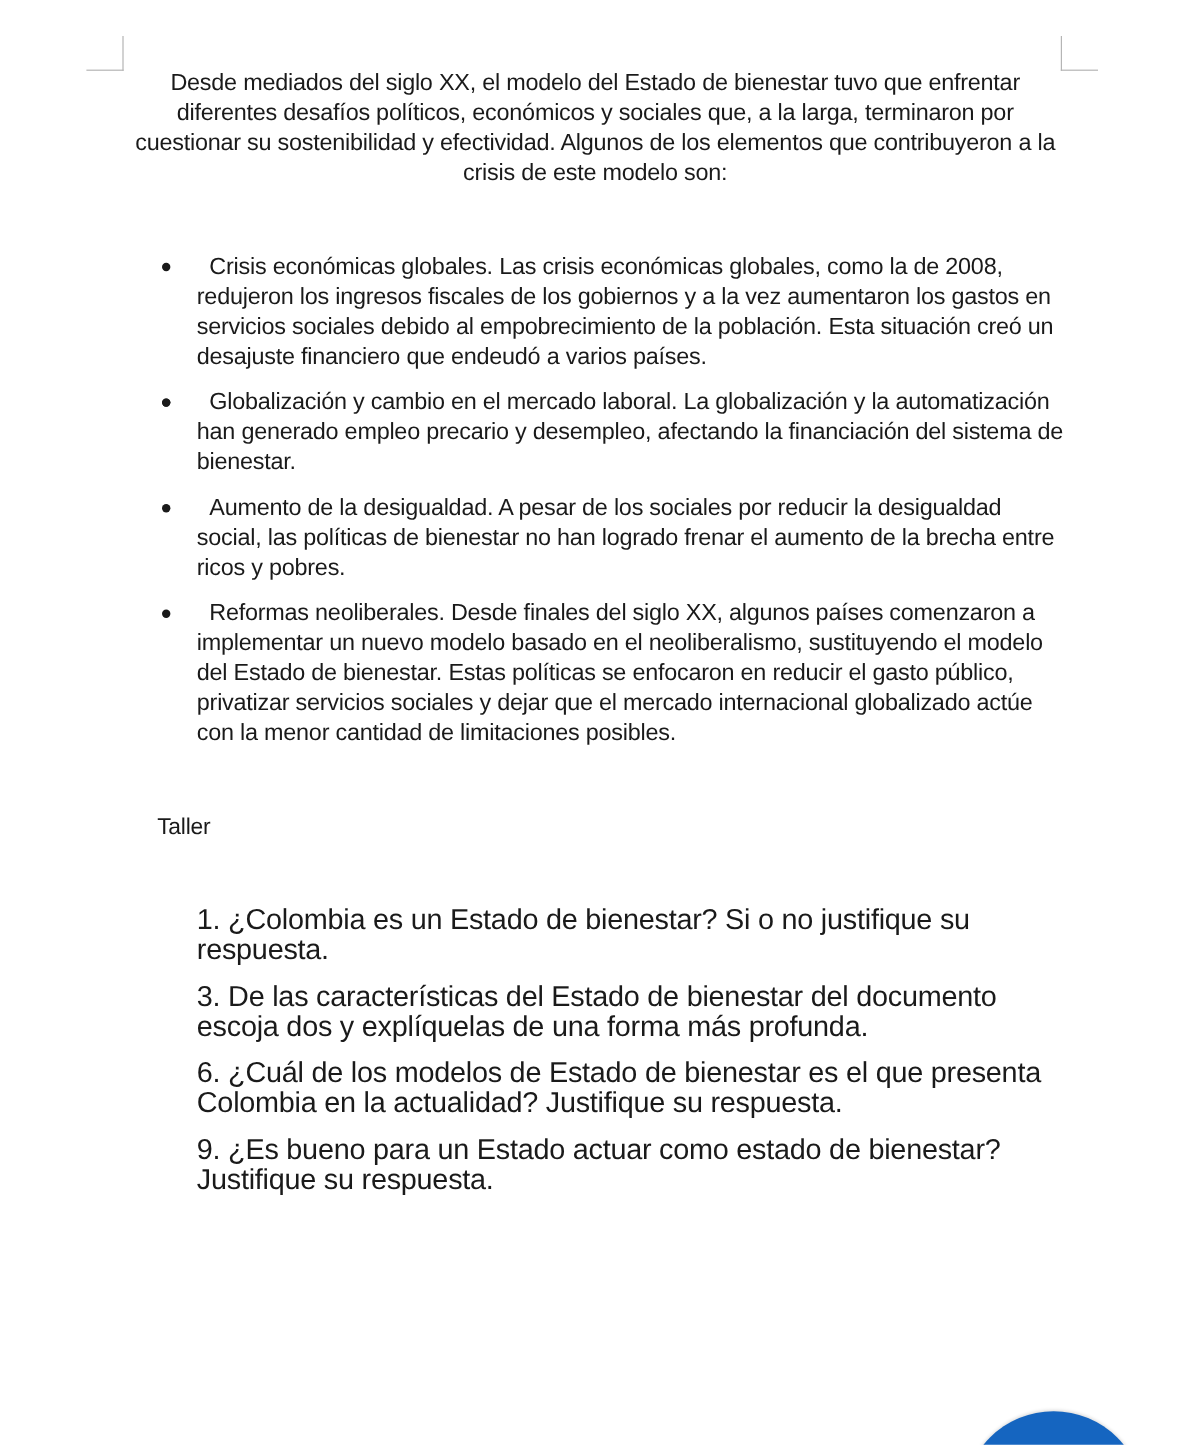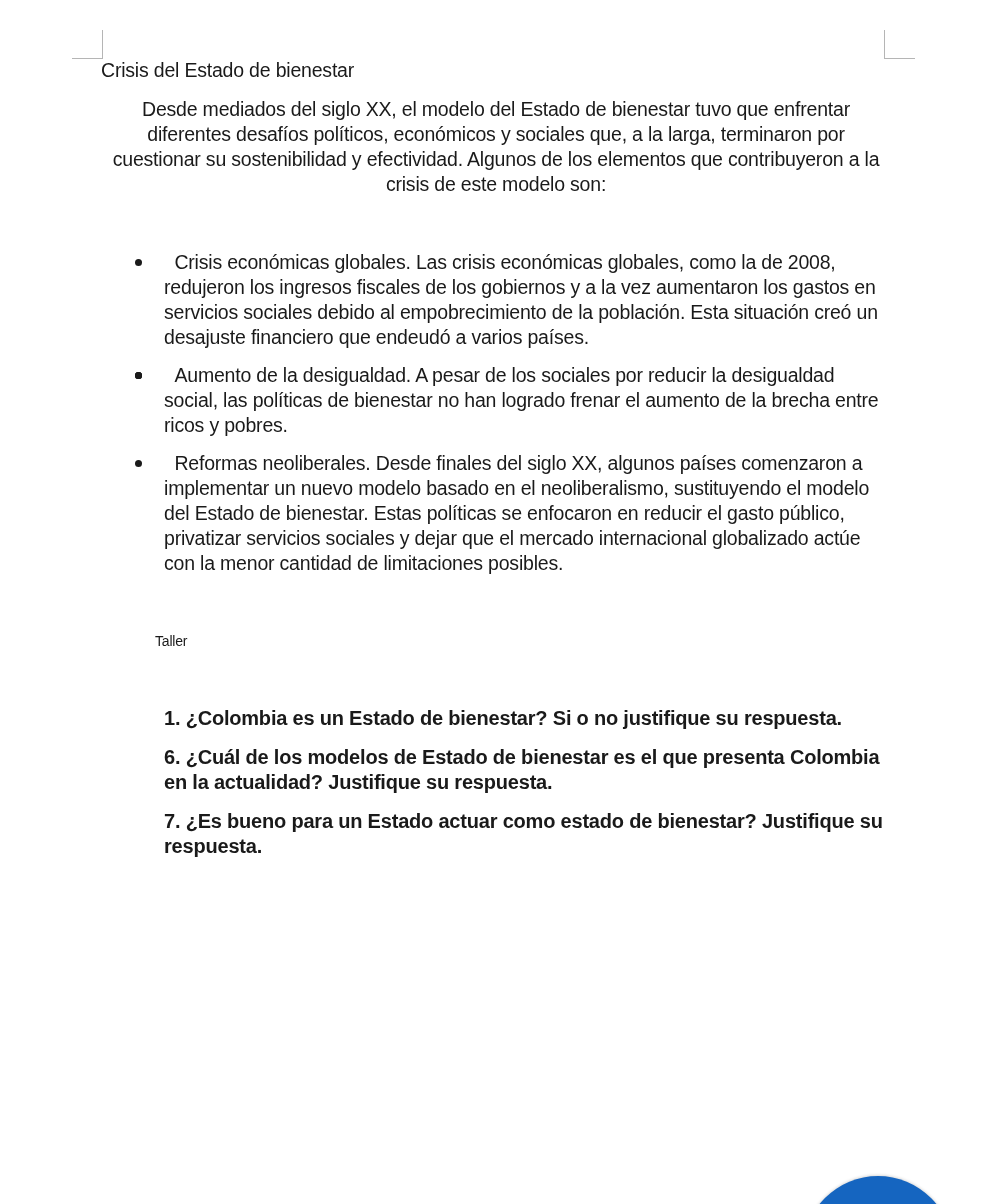--- a/index.html
+++ b/index.html
@@ -70,81 +70,81 @@
     top: 9px;
     width: 7px;
     height: 7px;
     border-radius: 50%;
     background: #1a1a1a;
   }
   .bullet-text::before {
     content: "\00a0\00a0";
   }
   .taller {
-    margin: 53px 0 0 54px;
-    font-size: 14px;
+    margin: 53px 0 0 30px;
+    font-size: 19px;
     line-height: 25px;
     letter-spacing: -0.2px;
   }
   .questions {
     list-style: none;
     margin: 52px 0 0 63px;
     padding: 0;
   }
   .question {
-    font-size: 20px;
+    font-size: 24px;
     line-height: 25px;
     letter-spacing: -0.2px;
     margin-bottom: 14px;
-    font-weight: bold;
   }
   .fab {
     position: absolute;
     left: 803px;
     top: 1176px;
     width: 150px;
     height: 150px;
     border-radius: 50%;
     background: #1565c0;
     box-shadow: 0 -1px 3px rgba(0,0,0,0.15);
   }
 </style>
 </head>
 <body>
 
 <div class="corner corner-tl"></div>
 <div class="corner corner-tr"></div>
 
 <div class="page">
-  <h1 class="title" style="font-weight:normal;">Crisis del Estado de bienestar</h1>
   <p class="intro">Desde mediados del siglo XX, el modelo del Estado de bienestar tuvo que enfrentar diferentes desafíos políticos, económicos y sociales que, a la larga, terminaron por cuestionar su sostenibilidad y efectividad. Algunos de los elementos que contribuyeron a la crisis de este modelo son:</p>
 
   <ul class="bullets">
     <li class="bullet-item">
       <span class="bullet-dot"></span>
       <span class="bullet-text">Crisis económicas globales. Las crisis económicas globales, como la de 2008, redujeron los ingresos fiscales de los gobiernos y a la vez aumentaron los gastos en servicios sociales debido al empobrecimiento de la población. Esta situación creó un desajuste financiero que endeudó a varios países.</span>
     </li>
     <li class="bullet-item">
       <span class="bullet-dot"></span>
     </li>
     <li class="bullet-item">
       <span class="bullet-dot"></span>
+      <span class="bullet-text">Globalización y cambio en el mercado laboral. La globalización y la automatización han generado empleo precario y desempleo, afectando la financiación del sistema de bienestar.</span>
     </li>
     <li class="bullet-item">
       <span class="bullet-dot"></span>
       <span class="bullet-text">Aumento de la desigualdad. A pesar de los sociales por reducir la desigualdad social, las políticas de bienestar no han logrado frenar el aumento de la brecha entre ricos y pobres.</span>
     </li>
     <li class="bullet-item">
       <span class="bullet-dot"></span>
       <span class="bullet-text">Reformas neoliberales. Desde finales del siglo XX, algunos países comenzaron a implementar un nuevo modelo basado en el neoliberalismo, sustituyendo el modelo del Estado de bienestar. Estas políticas se enfocaron en reducir el gasto público, privatizar servicios sociales y dejar que el mercado internacional globalizado actúe con la menor cantidad de limitaciones posibles.</span>
     </li>
   </ul>
 
   <div class="taller">Taller</div>
 
   <ol class="questions">
     <li class="question">1. ¿Colombia es un Estado de bienestar? Si o no justifique su respuesta.</li>
+    <li class="question">3. De las características del Estado de bienestar del documento escoja dos y explíquelas de una forma más profunda.</li>
     <li class="question">6. ¿Cuál de los modelos de Estado de bienestar es el que presenta Colombia en la actualidad? Justifique su respuesta.</li>
-    <li class="question">7. ¿Es bueno para un Estado actuar como estado de bienestar? Justifique su respuesta.</li>
+    <li class="question">9. ¿Es bueno para un Estado actuar como estado de bienestar? Justifique su respuesta.</li>
   </ol>
 </div>
 
 <div class="fab" style="background: rgb(21, 101, 192);"></div>
 
 </body></html>

